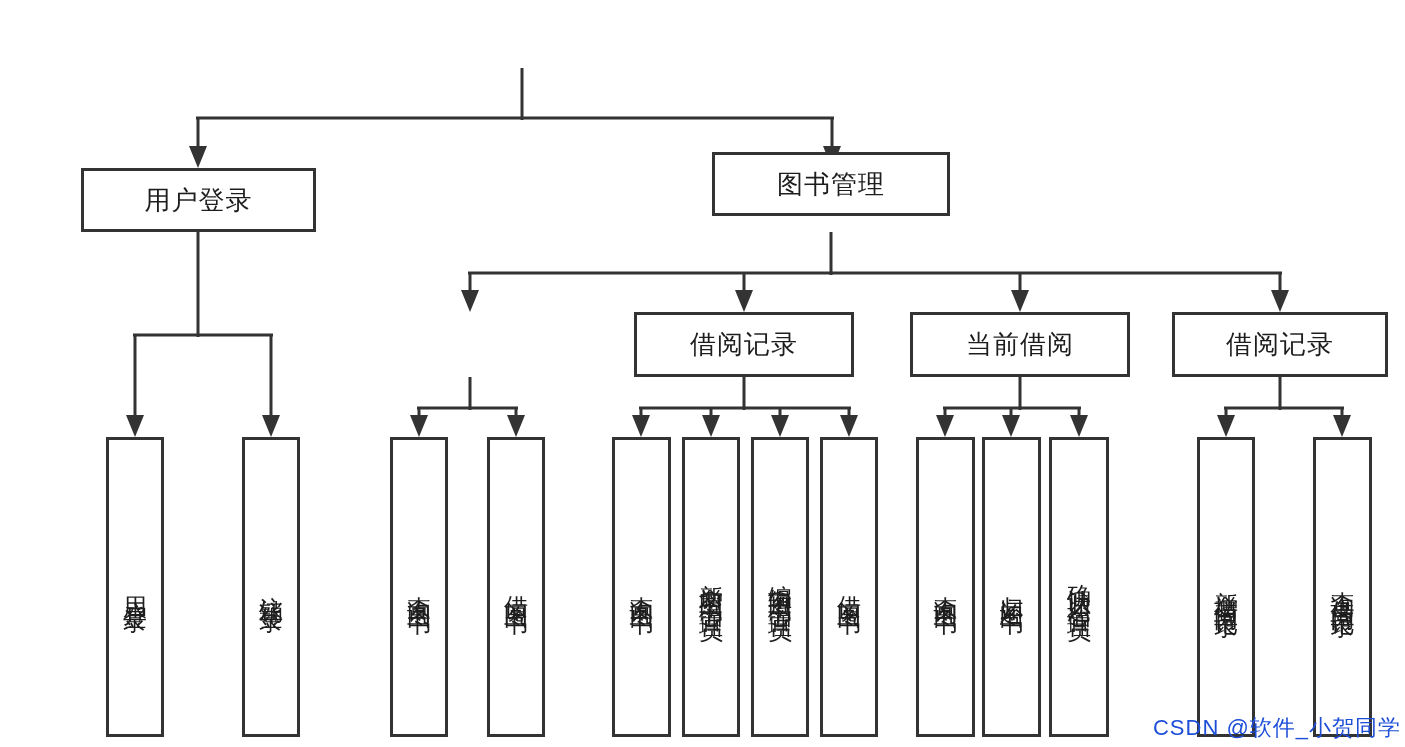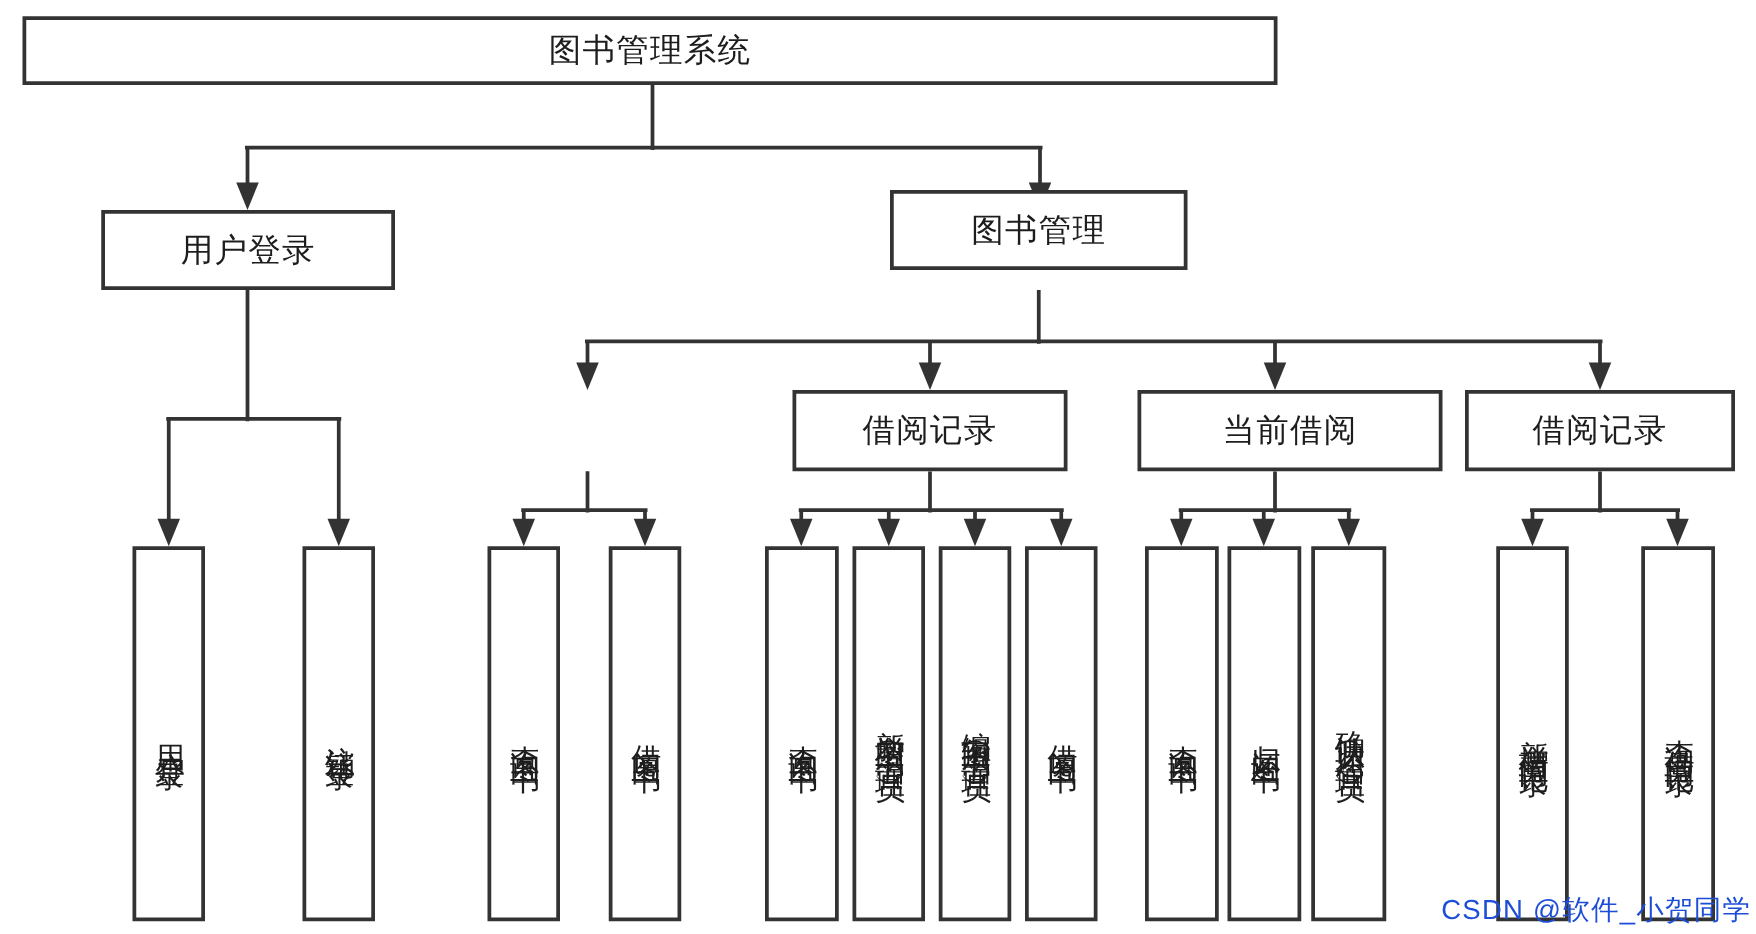--- a/index.html
+++ b/index.html
@@ -96,35 +96,32 @@
       <line x1="1079" y1="408" x2="1079" y2="419" stroke="#333333" stroke-width="3"></line>
       <polygon points="1070,415 1088,415 1079,437" fill="#333333"></polygon>
       <line x1="1280" y1="377" x2="1280" y2="410" stroke="#333333" stroke-width="3"></line>
       <line x1="1224" y1="408" x2="1344" y2="408" stroke="#333333" stroke-width="3"></line>
       <line x1="1226" y1="408" x2="1226" y2="419" stroke="#333333" stroke-width="3"></line>
       <polygon points="1217,415 1235,415 1226,437" fill="#333333"></polygon>
       <line x1="1342" y1="408" x2="1342" y2="419" stroke="#333333" stroke-width="3"></line>
       <polygon points="1333,415 1351,415 1342,437" fill="#333333"></polygon>
     </svg>
 
-  <div class="box hbox" style="left:18px; top:13px; width:1004px; height:55px;">
-    <span>图书管理系统</span>
-  </div>
 
   <div class="box hbox" style="left:81px; top:168px; width:235px; height:64px;">
     <span>用户登录</span>
   </div>
   <div class="box hbox" style="left:712px; top:152px; width:238px; height:64px;">
     <span>图书管理</span>
   </div>
 
   <div class="box hbox" style="left:634px; top:312px; width:220px; height:65px;">
     <span>借阅记录</span>
   </div>
-  <div class="box hbox" style="left:910px; top:312px; width:244px; height:65px;">
+  <div class="box hbox" style="left:910px; top:312px; width:220px; height:65px;">
     <span>当前借阅</span>
   </div>
   <div class="box hbox" style="left:1172px; top:312px; width:216px; height:65px;font-family:Liberation Serif, serif;">
     <span>借阅记录</span>
   </div>
 
   <div class="box vbox" style="left:106px; top:437px; width:58px; height:300px;">
     <span class="vtext">用户登录</span>
   </div>
   <div class="box vbox" style="left:242px; top:437px; width:58px; height:300px;">

